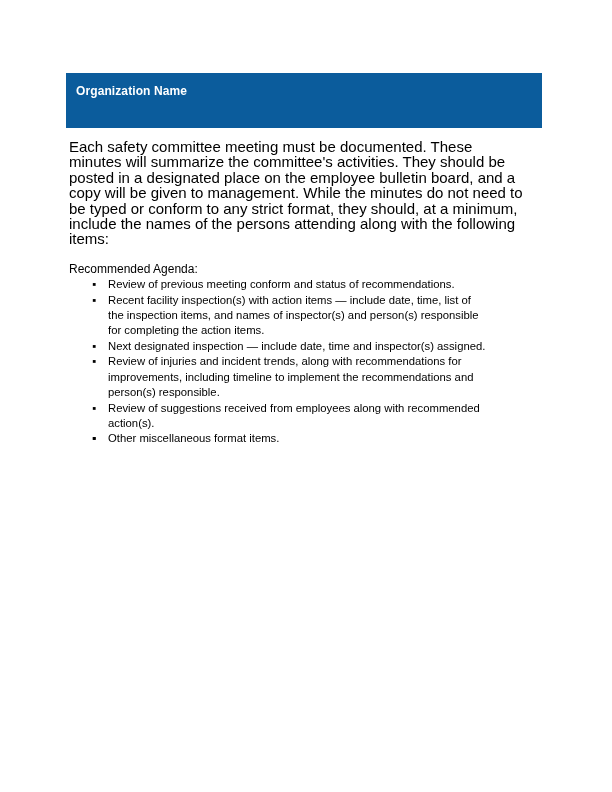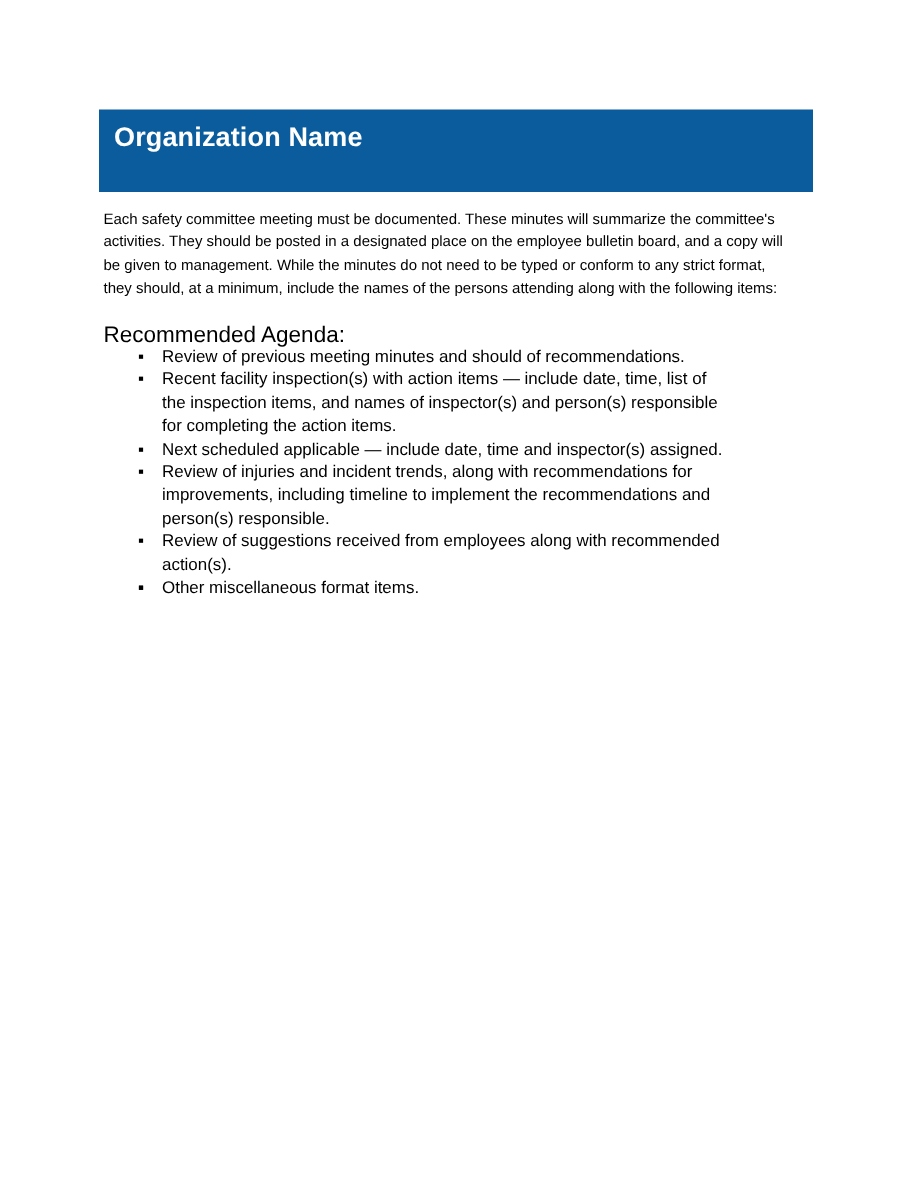--- a/index.html
+++ b/index.html
@@ -29,48 +29,48 @@
     top: 73px;
     width: 476px;
     height: 55px;
     background: #0b5c9c;
     box-sizing: border-box;
     padding: 9px 0 0 10px;
   }
   .header-line {
     color: #ffffff;
     font-weight: bold;
-    font-size: 18px;
+    font-size: 12px;
     line-height: 19px;
     letter-spacing: 0.1px;
     white-space: nowrap;
   }
 
   
   .content {
     position: absolute;
     left: 69px;
     top: 139px;
     width: 458px;
   }
 
   .para {
-    font-size: 10px;
+    font-size: 15px;
     line-height: 15.4px;
     text-align: left;
     margin: 0;
     color: #000000;
   }
 
   .para-intro {
     width: 458px;
   }
 
   .agenda-heading {
-    font-size: 15px;
+    font-size: 12px;
     line-height: 15.4px;
     margin: 0;
     padding-top: 15px;
   }
 
   .agenda-list {
     list-style: none;
     margin: 0;
     padding: 0;
   }
@@ -106,29 +106,29 @@
 
   <div class="content">
 
     <p class="para para-intro">Each safety committee meeting must be documented. These minutes will summarize the committee's activities. They should be posted in a designated place on the employee bulletin board, and a copy will be given to management. While the minutes do not need to be typed or conform to any strict format, they should, at a minimum, include the names of the persons attending along with the following items:</p>
 
     <p class="agenda-heading">Recommended Agenda:</p>
 
     <ul class="agenda-list">
       <li class="agenda-item">
         <span class="agenda-marker">▪</span>
-        <span>Review of previous meeting minutes and should of recommendations.</span>
+        <span>Review of previous meeting conform and status of recommendations.</span>
       </li>
       <li class="agenda-item">
         <span class="agenda-marker">▪</span>
         <span>Recent facility inspection(s) with action items — include date, time, list of the inspection items, and names of inspector(s) and person(s) responsible for completing the action items.</span>
       </li>
       <li class="agenda-item">
         <span class="agenda-marker">▪</span>
-        <span>Next scheduled applicable — include date, time and inspector(s) assigned.</span>
+        <span>Next designated inspection — include date, time and inspector(s) assigned.</span>
       </li>
       <li class="agenda-item">
         <span class="agenda-marker">▪</span>
         <span>Review of injuries and incident trends, along with recommendations for improvements, including timeline to implement the recommendations and person(s) responsible.</span>
       </li>
       <li class="agenda-item">
         <span class="agenda-marker">▪</span>
         <span>Review of suggestions received from employees along with recommended action(s).</span>
       </li>
       <li class="agenda-item">

